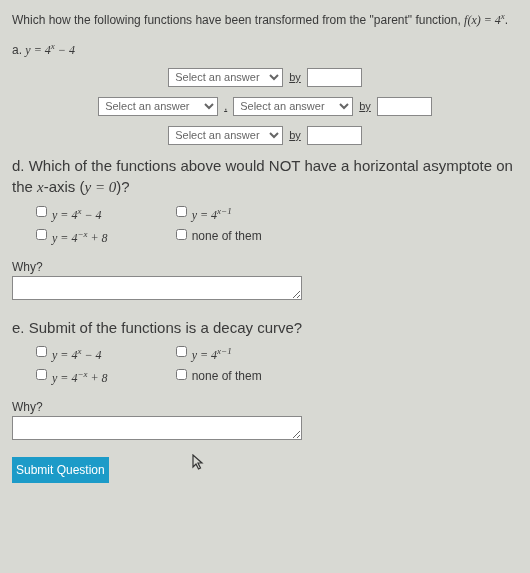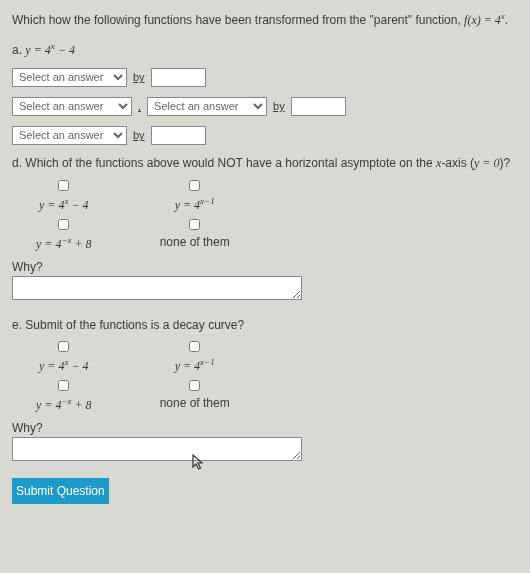--- a/index.html
+++ b/index.html
@@ -9,37 +9,37 @@
       width: 530px;
       height: 573px;
       padding: 10px 12px;
       font-size: 12px;
       color: #3a3a3a;
       overflow: hidden;
     }
     .intro { font-size: 12px; margin-bottom: 12px; line-height: 1.4; }
     .part { margin-bottom: 10px; }
     .part-label { font-size: 12px; margin-bottom: 10px; }
-    .control-row { display: flex; align-items: center; gap: 4px; margin-bottom: 8px; }
+    .control-row { display: flex; align-items: center; gap: 4px; margin-bottom: 8px; justify-content: center; }
     select {
       font-size: 11px; padding: 1px 2px; border: 1px solid #888;
       background: #fff; color: #666; height: 19px; width: 115px;
     }
     select.narrow { width: 120px; }
     .by { font-size: 11px; margin: 0 2px; text-decoration: underline; }
     input[type="text"] {
       border: 1px solid #888; background: #fff; height: 19px;
       width: 55px; font-size: 11px; padding: 0 3px;
     }
-    .question-text { font-size: 12px; margin-bottom: 8px; line-height: 1.4; }
+    .question-text { font-size: 15px; margin-bottom: 8px; line-height: 1.4; }
     .options { display: flex; margin-left: 24px; gap: 68px; margin-bottom: 6px; }
     .option-col { display: flex; flex-direction: column; gap: 6px; }
-    .option { display: flex; align-items: center; gap: 5px; font-size: 12px; flex-direction: column; }
+    .option { display: flex; gap: 5px; font-size: 12px; }
     input[type="checkbox"] { width: 11px; height: 11px; border: 1px solid #888; }
-    .why-label { font-size: 12px; margin-bottom: 2px; margin-top: 8px; }
+    .why-label { font-size: 12px; margin-bottom: 2px; margin-top: 14px; }
     textarea {
       width: 290px; height: 24px; border: 1px solid #888; background: #fff;
       resize: both; font-size: 11px; padding: 2px;
     }
     .submit-btn {
       background: #1c9bc8; color: #fff; border: none;
       padding: 6px 4px; font-size: 12px; cursor: pointer; margin-top: 4px;
     }
     sup { font-size: 0.75em; }
     .math { font-style: italic; font-family: Georgia, serif; }

